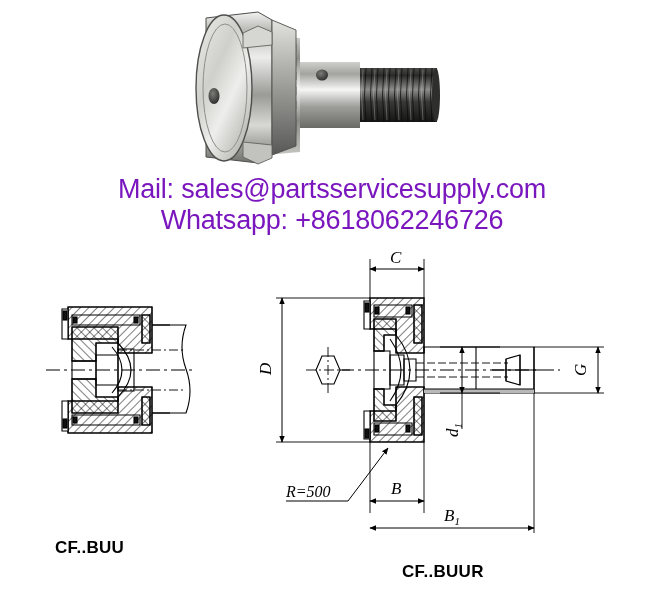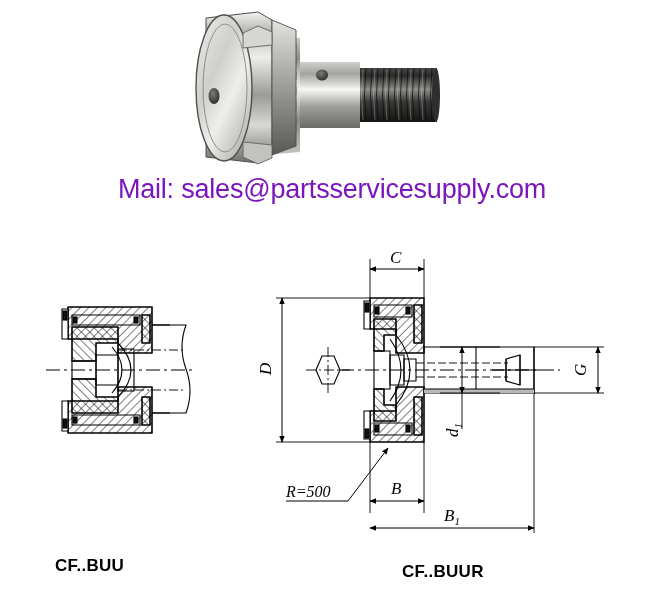--- a/index.html
+++ b/index.html
@@ -16,21 +16,21 @@
                white-space:nowrap;padding-left:16px;}
   #mail-line{font-size:27.5px;}
   #whatsapp-line{font-size:27.5px;margin-top:4px;}
 
   
   #drawings{position:absolute;left:0;top:243px;width:648px;height:300px;}
 
   
   .caption{position:absolute;font-size:17px;font-weight:bold;color:#000;
            font-family:"Liberation Sans",sans-serif;letter-spacing:0.3px;}
-  #cap-left{left:55px;top:556px;}
+  #cap-left{left:55px;top:538px;}
   #cap-right{left:378px;top:562px;margin-left:24px;}
 
   svg{display:block;}
   .dimtext{font-family:"Liberation Serif",serif;font-style:italic;
            font-size:17px;fill:#000;}
   .dimtext-r{font-family:"Liberation Serif",serif;font-style:italic;
              font-size:16px;fill:#000;}
   .sub{font-size:11px;}
 </style>
 </head>
@@ -145,20 +145,21 @@
 
     <g>
       <path d="M243,33 L258,26 L272,32 L272,45 L243,48 Z" fill="#d6d6d3" stroke="#63635f" stroke-width="0.9"></path>
       <path d="M243,142 L272,145 L272,158 L258,164 L243,157 Z" fill="#c2c2bf" stroke="#63635f" stroke-width="0.9"></path>
     </g>
   </svg>
 </div>
 
 <div id="contact">
   <div id="mail-line">Mail: sales@partsservicesupply.com</div>
+  <div id="whatsapp-line">Whatsapp: +8618062246726</div>
 </div>
 
 <div id="drawings">
 <svg width="648" height="300" viewBox="0 0 648 300">
   <defs>
     <pattern id="hatch" patternUnits="userSpaceOnUse" width="6" height="6" patternTransform="rotate(45)">
       <line x1="0" y1="0" x2="0" y2="6" stroke="#000" stroke-width="1"></line>
     </pattern>
     <pattern id="hatch2" patternUnits="userSpaceOnUse" width="6" height="6" patternTransform="rotate(-45)">
       <line x1="0" y1="0" x2="0" y2="6" stroke="#000" stroke-width="1"></line>

